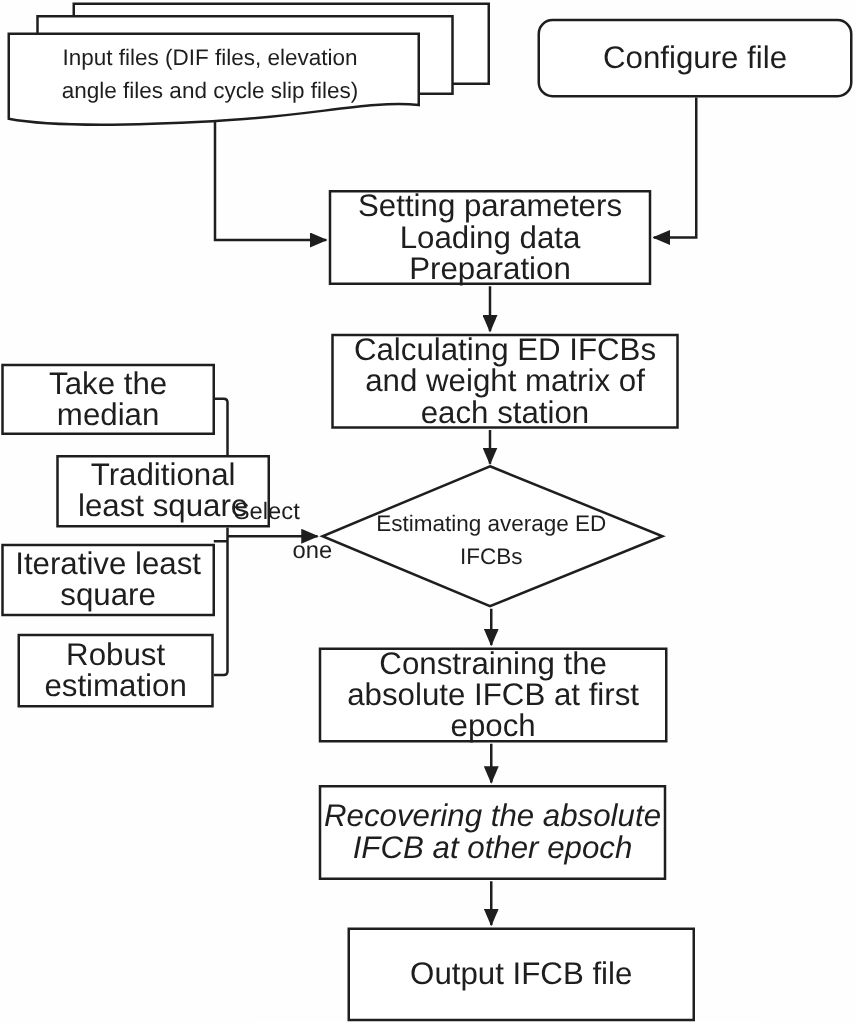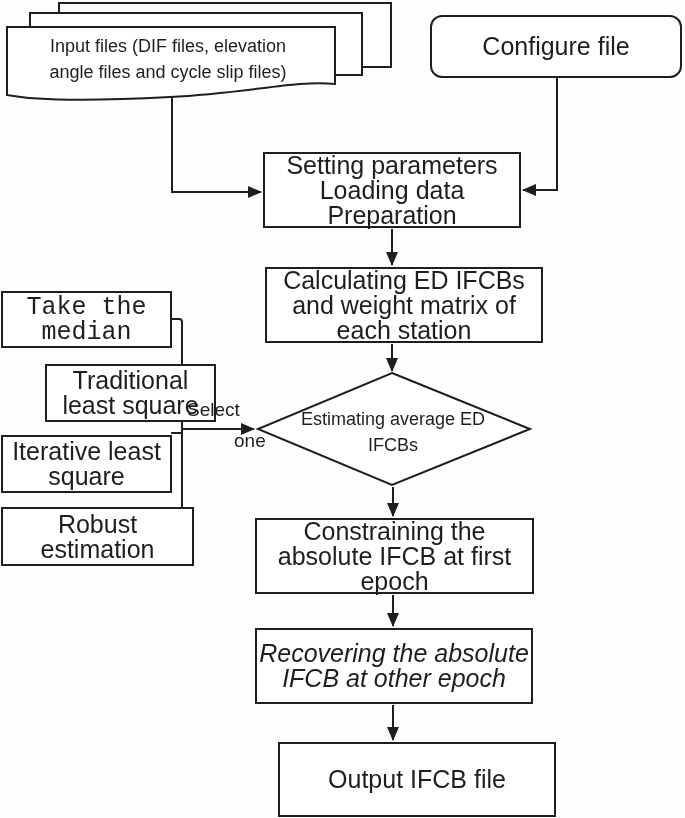--- a/index.html
+++ b/index.html
@@ -49,24 +49,24 @@
     line-height: 19px;
     z-index: 3;
   }
   
   .n-configure    { left: 430px; top: 15px;  width: 252px; height: 63px; }
   .n-setting      { left: 263px; top: 152px; width: 258px; height: 76px; }
   .n-calculating  { left: 265px; top: 267px; width: 278px; height: 76px; }
   .n-constraining { left: 255px; top: 518px; width: 279px; height: 76px; }
   .n-recovering   { left: 255px; top: 628px; width: 278px; height: 76px; font-style: italic; }
   .n-output       { left: 255px; top: 742px; width: 278px; height: 75px; margin-left: 23px; }
-  .n-opt1 { left: 1px; top: 291px; width: 171px; height: 57px; font-family: Liberation Mono, monospace; }
+  .n-opt1 { left: 1px; top: 291px; width: 171px; height: 57px; }
   .n-opt2 { left: 1px; top: 364px; width: 171px; height: 58px; margin-left: 44px; }
   .n-opt3 { left: 1px; top: 435px; width: 171px; height: 58px; }
-  .n-opt4 { left: 1px; top: 507px; width: 193px; height: 59px; }
+  .n-opt4 { left: 14px; top: 507px; width: 157px; height: 59px; }
   .t-input    { left: 12px;  top: 33px;  width: 312px; height: 52px; }
   .t-estimate { left: 278px; top: 405px; width: 230px; height: 54px; }
   .w-select { left: 172px; top: 400px; padding-left: 15px; }
   .w-one    { left: 198px; top: 431px; margin-left: 36px; }
 </style>
 </head>
 <body>
 
 <div class="canvas">
 

